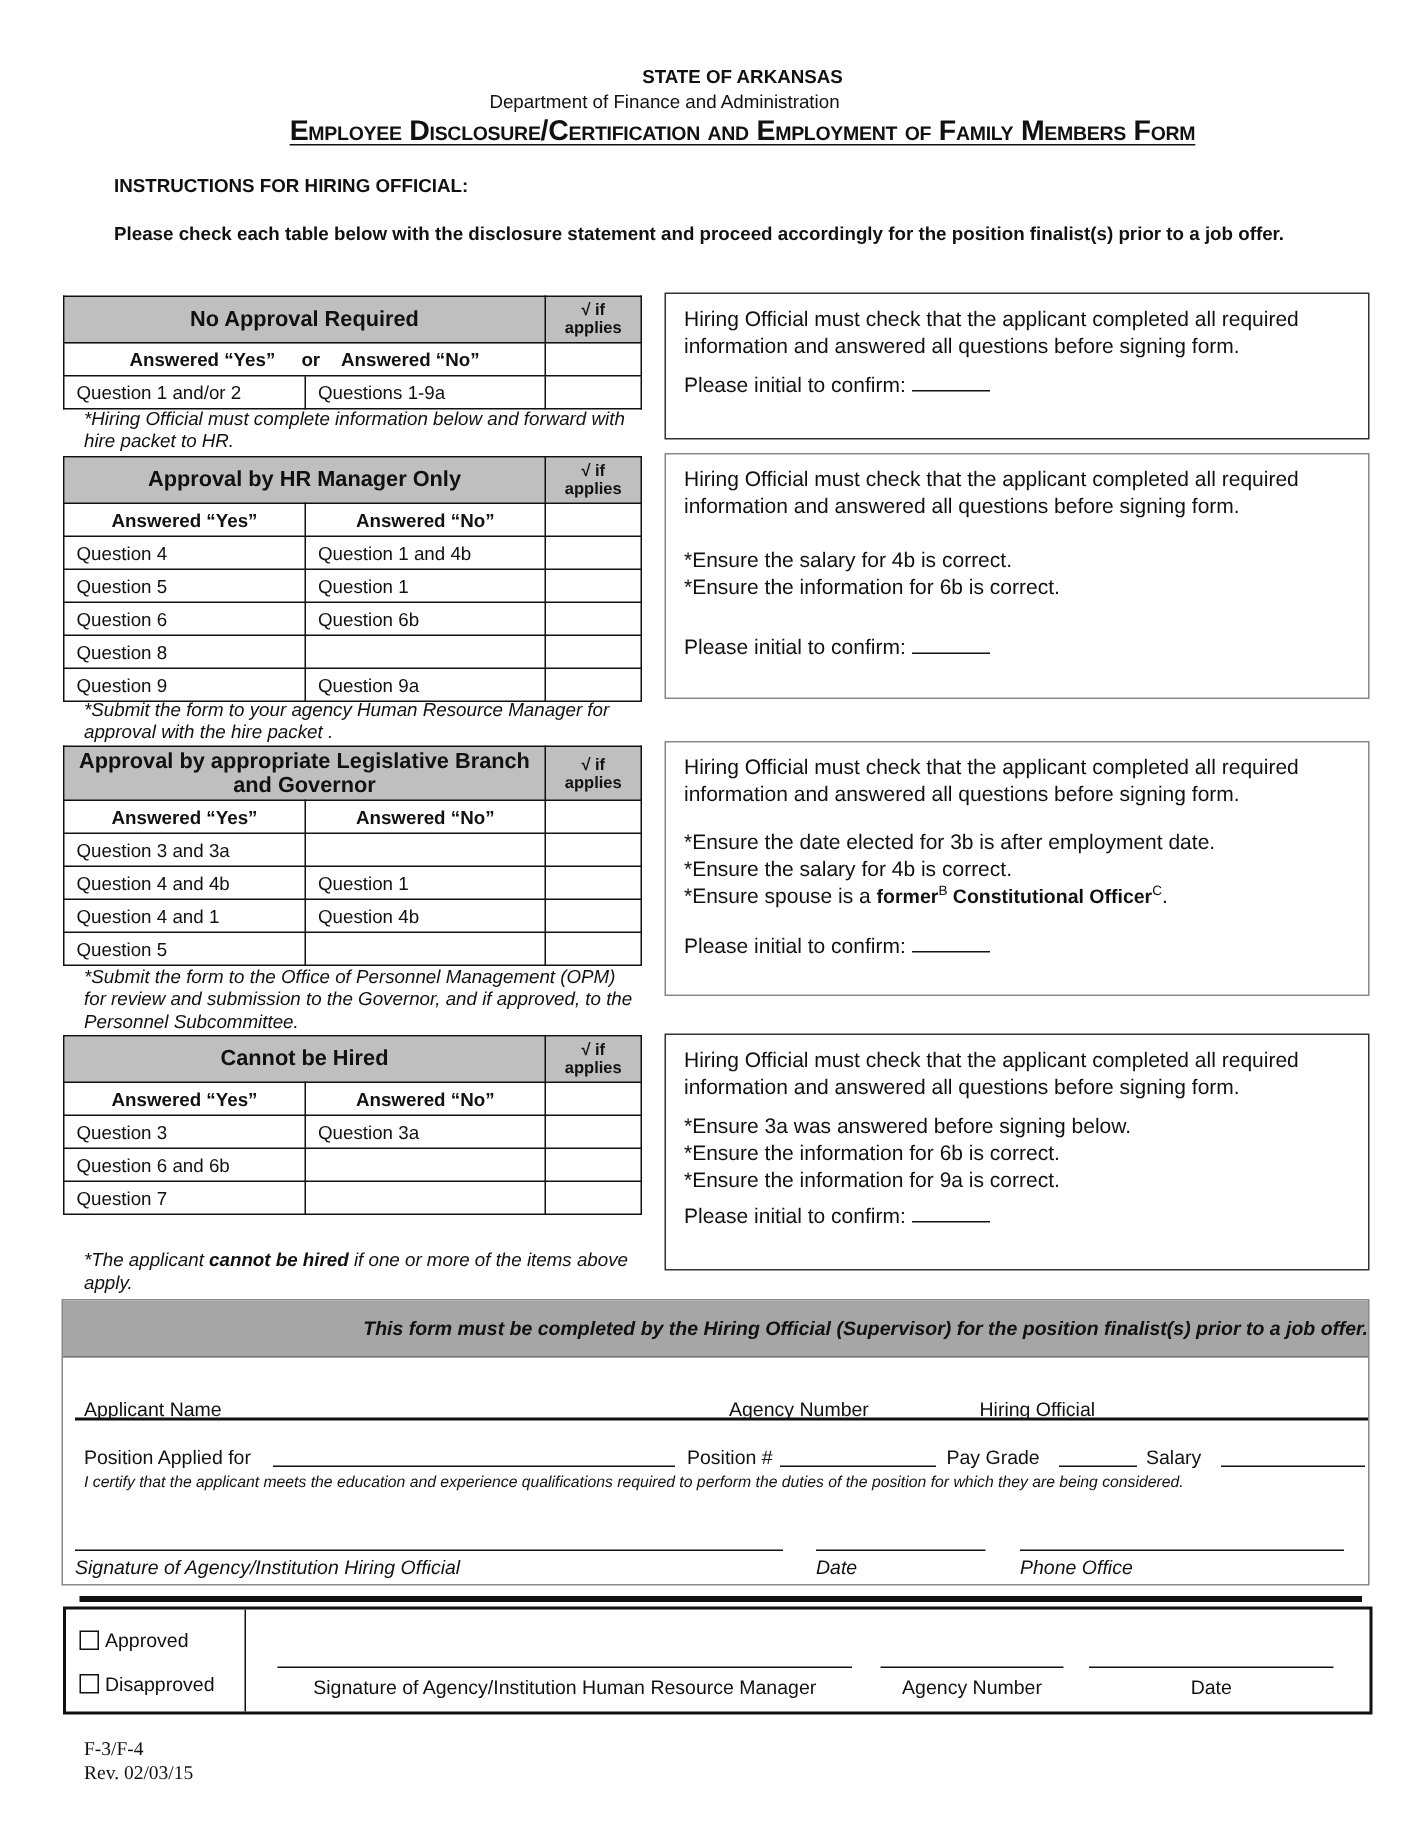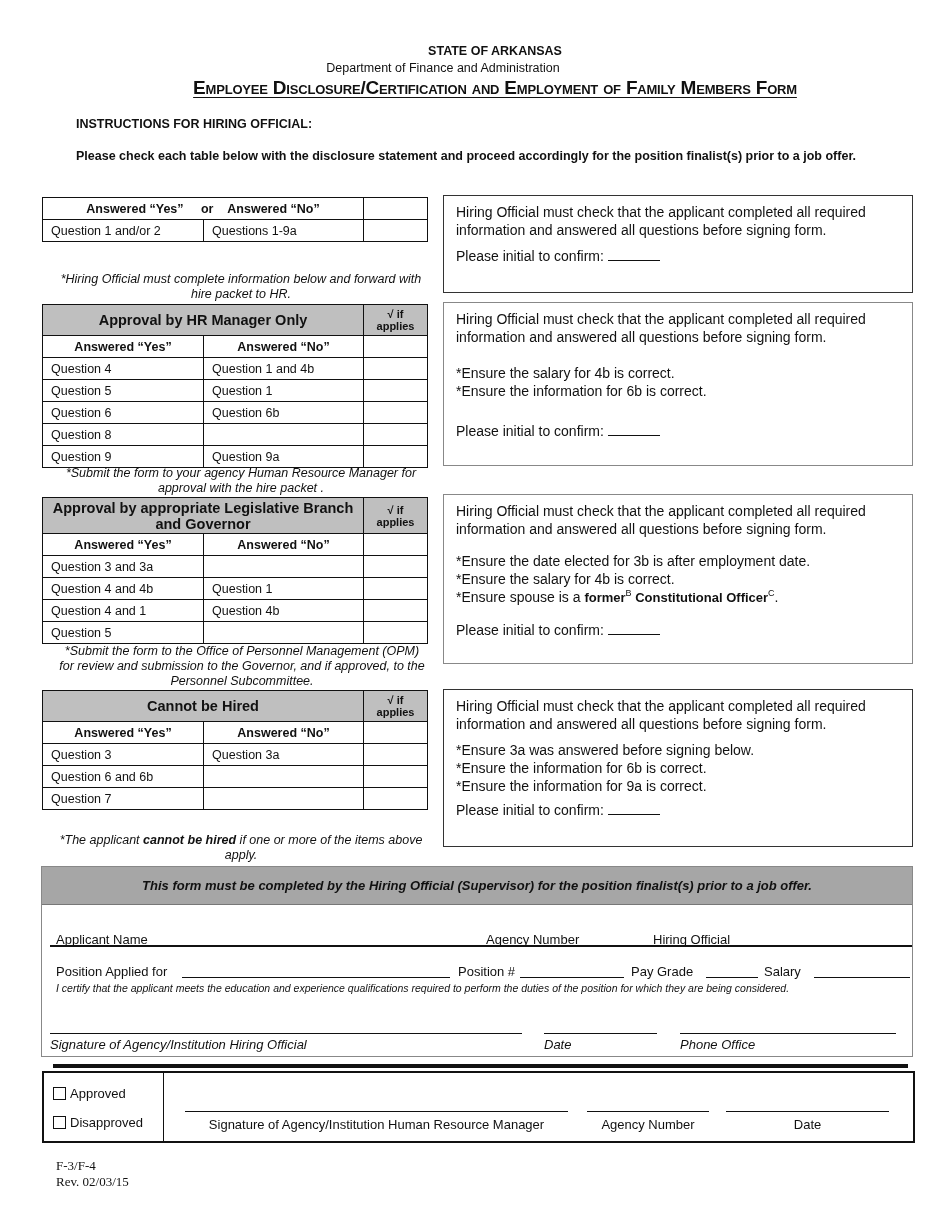--- a/index.html
+++ b/index.html
@@ -16,31 +16,31 @@
   .instr-body { left: 56px; top: 148px; width: 850px; font-weight: bold; font-size: 12.5px; line-height: 16px; }
 
   
   table.dt { position: absolute; left: 42px; width: 386px; border-collapse: collapse; font-size: 12.5px; }
   table.dt td, table.dt th { border: 1.5px solid #111; padding: 0 8px; height: 22px; text-align: left; font-weight: normal; }
   table.dt th.title { background: #bfbfbf; text-align: center; font-weight: bold; font-size: 14.5px; height: 31px; line-height: 16px; }
   table.dt th.chk { background: #bfbfbf; text-align: center; font-weight: bold; font-size: 11px; line-height: 12px; width: 64px; padding: 0 2px; }
   table.dt th.colh { text-align: center; font-weight: bold; font-size: 12.5px; }
   table.dt td.c1 { width: 161px; }
   table.dt td.box { width: 64px; }
-  .note { position: absolute; left: 56px; width: 370px; font-style: italic; font-size: 12.5px; line-height: 15px; text-align: center; }
+  .note { position: absolute; left: 56px; width: 370px; font-style: italic; font-size: 12.5px; line-height: 15px; }
 
   
   .rbox { position: absolute; left: 443px; width: 470px; border: 1.5px solid #333; padding: 7px 12px; font-size: 14px; line-height: 18px; }
   .rbox.gray { border-color: #888; }
   .rbox p { margin: 0; }
   .blank-line { display: inline-block; width: 52px; border-bottom: 1.5px solid #111; height: 12px; vertical-align: baseline; }
 
   
   .ho-section { position: absolute; left: 41px; top: 866px; width: 872px; height: 191px; border: 1.5px solid #888; }
-  .ho-banner { position: absolute; left: 0; top: 0; width: 100%; height: 38px; background: #a6a6a6; border-bottom: 1.5px solid #777; text-align: center; font-weight: bold; font-style: italic; font-size: 13px; line-height: 38px; }
+  .ho-banner { position: absolute; left: 0; top: 0; width: 100%; height: 38px; background: #a6a6a6; border-bottom: 1.5px solid #777; text-align: right; font-weight: bold; font-style: italic; font-size: 13px; line-height: 38px; }
   .lbl { position: absolute; font-size: 13px; white-space: nowrap; }
   .hline { position: absolute; border-bottom: 1.5px solid #111; }
   .hline.thick { border-bottom: 2.5px solid #111; }
   .certify { position: absolute; left: 14px; top: 115px; font-family: Liberation Sans, sans-serif; font-style: italic; font-size: 10.5px; white-space: nowrap; }
   .sig-lbl { position: absolute; font-style: italic; font-size: 13px; }
 
   .sep-bar { position: absolute; left: 53px; top: 1064px; width: 855px; height: 4px; background: #111; }
 
   
   .hr-section { position: absolute; left: 42px; top: 1071px; width: 873px; height: 72px; border: 2.5px solid #111; }
@@ -56,20 +56,24 @@
 <body>
 
 <div class="abs hdr-state">STATE OF ARKANSAS</div>
 <div class="abs hdr-dept">Department of Finance and Administration</div>
 <div class="abs hdr-title">Employee Disclosure/Certification and Employment of Family Members Form</div>
 <div class="abs instr-head">INSTRUCTIONS FOR HIRING OFFICIAL:</div>
 <div class="abs instr-body">Please check each table below with the disclosure statement and proceed accordingly for the position finalist(s) prior to a job offer.</div>
 
 <table class="dt" style="top:197px;">
   <tbody>
+      <tr>
+    <th class="title" colspan="2">No Approval Required</th>
+    <th class="chk"><span>√ if</span><br><span>applies</span></th>
+  </tr>
   <tr>
     <th class="colh" colspan="2">
       <span>Answered “Yes”</span>&nbsp;&nbsp;&nbsp;&nbsp;&nbsp;<span>or</span>&nbsp;&nbsp;&nbsp;&nbsp;<span>Answered “No”</span>
     </th>
     <td class="box"></td>
   </tr>
   <tr>
     <td class="c1">Question 1 and/or 2</td>
     <td>Questions 1-9a</td>
     <td class="box"></td>

